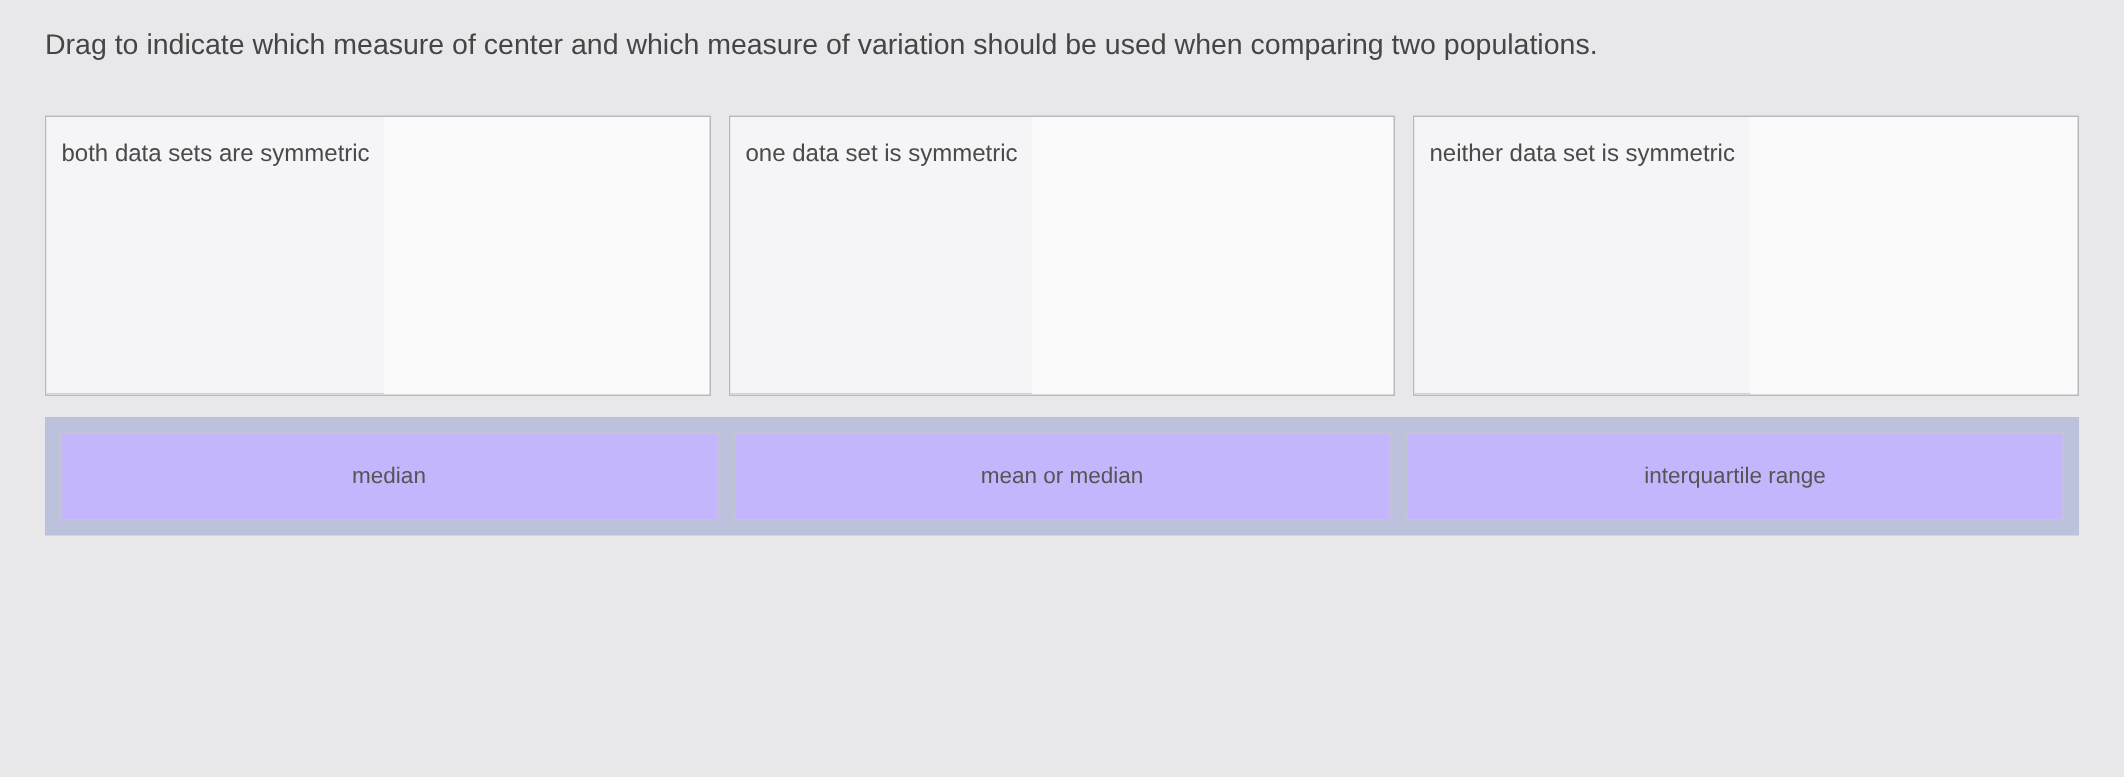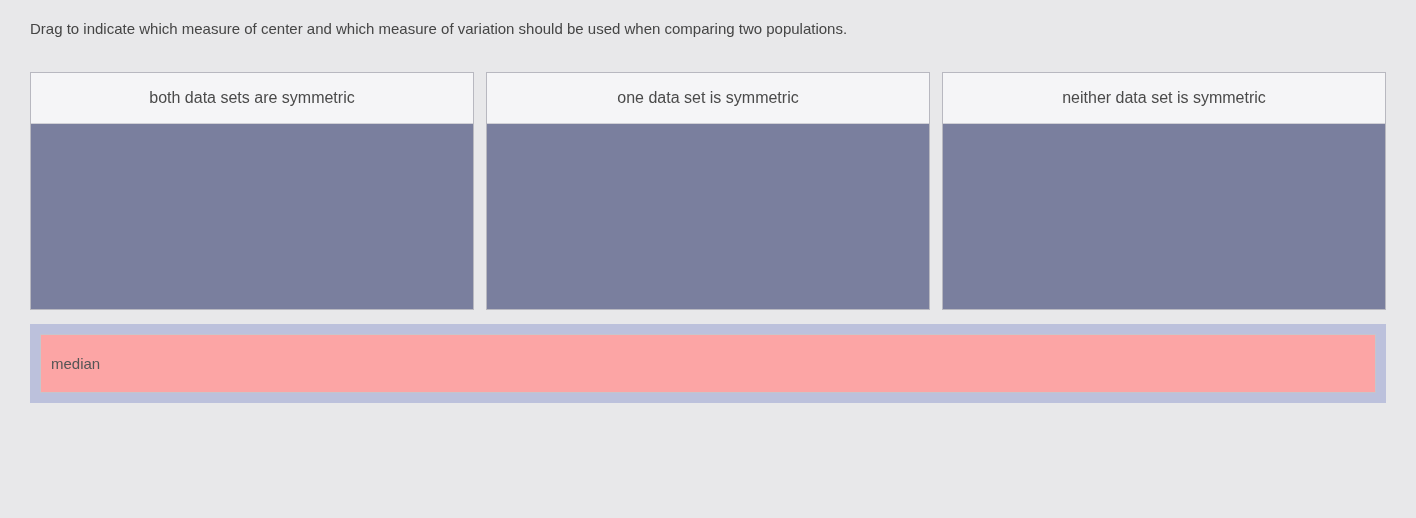--- a/index.html
+++ b/index.html
@@ -9,35 +9,35 @@
     }
     body {
       font-family: Arial, Helvetica, sans-serif;
       background: #e8e8ea;
       width: 1416px;
       height: 518px;
       padding: 20px 30px;
       color: #4a4a4a;
     }
     .instruction {
-      font-size: 15px;
+      font-size: 19px;
       color: #454545;
       margin-bottom: 35px;
     }
     .drop-row {
       display: flex;
       gap: 12px;
       margin-bottom: 14px;
     }
     .drop-zone {
       flex: 1;
       border: 1px solid #b8b8c0;
       background: #fafafa;
       display: flex;
-      flex-direction: column;
+      flex-direction: row;
     }
     .drop-header {
       background: #f5f5f7;
       text-align: center;
       padding: 16px 10px;
       font-size: 16px;
       color: #4a4a4a;
       border-bottom: 1px solid #d0d0d6;
     }
     .drop-body {
@@ -45,22 +45,23 @@
       height: 185px;
     }
     .options-container {
       background: #bcc1dc;
       padding: 10px;
       display: flex;
       gap: 10px;
     }
     .option-tile {
       flex: 1;
-      background: #fca5a5;
+      background: #c4b5fd;
       border: 1px solid #c5c5cd;
+      text-align: center;
       padding: 20px 10px;
       font-size: 15px;
       color: #555555;
       cursor: move;
     }
   </style>
 </head>
 <body>
 
 <div class="instruction">Drag to indicate which measure of center and which measure of variation should be used when comparing two populations.</div>
@@ -75,13 +76,15 @@
     <div class="drop-body"></div>
   </div>
   <div class="drop-zone">
     <div class="drop-header">neither data set is symmetric</div>
     <div class="drop-body"></div>
   </div>
 </div>
 
 <div class="options-container">
   <div class="option-tile">median</div>
+  <div class="option-tile">mean or median</div>
+  <div class="option-tile">interquartile range</div>
 </div>
 
 </body></html>

